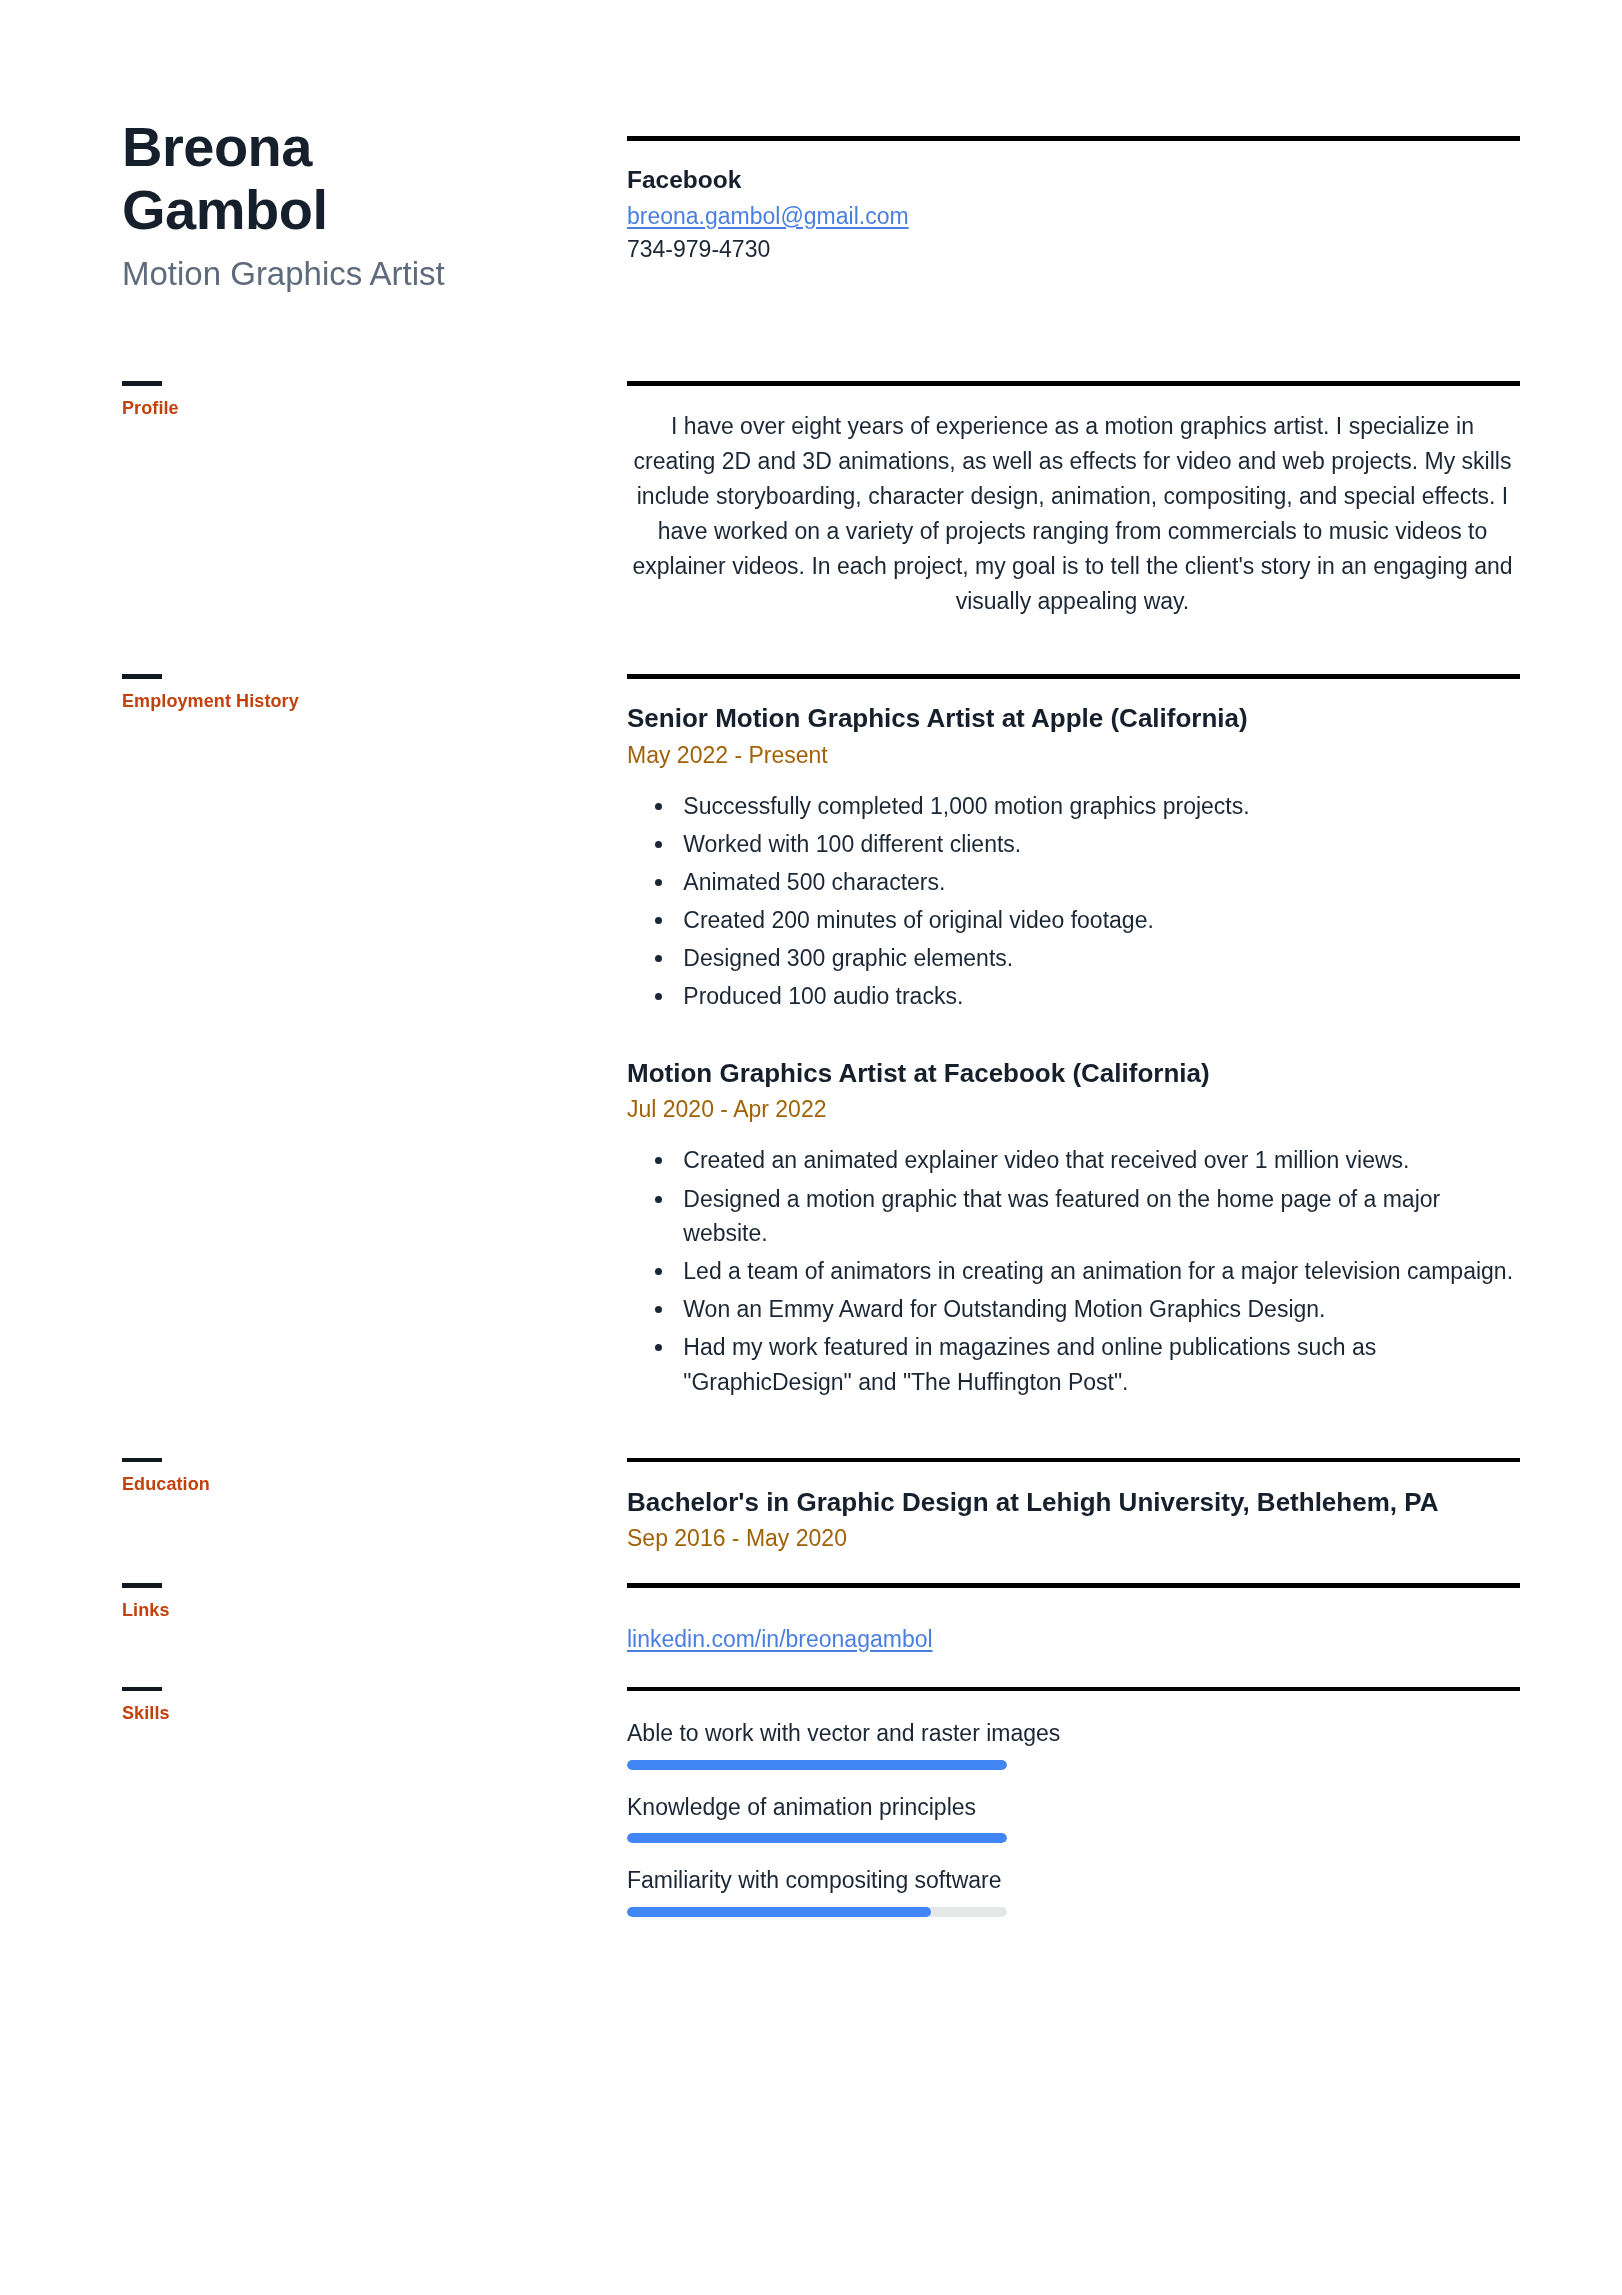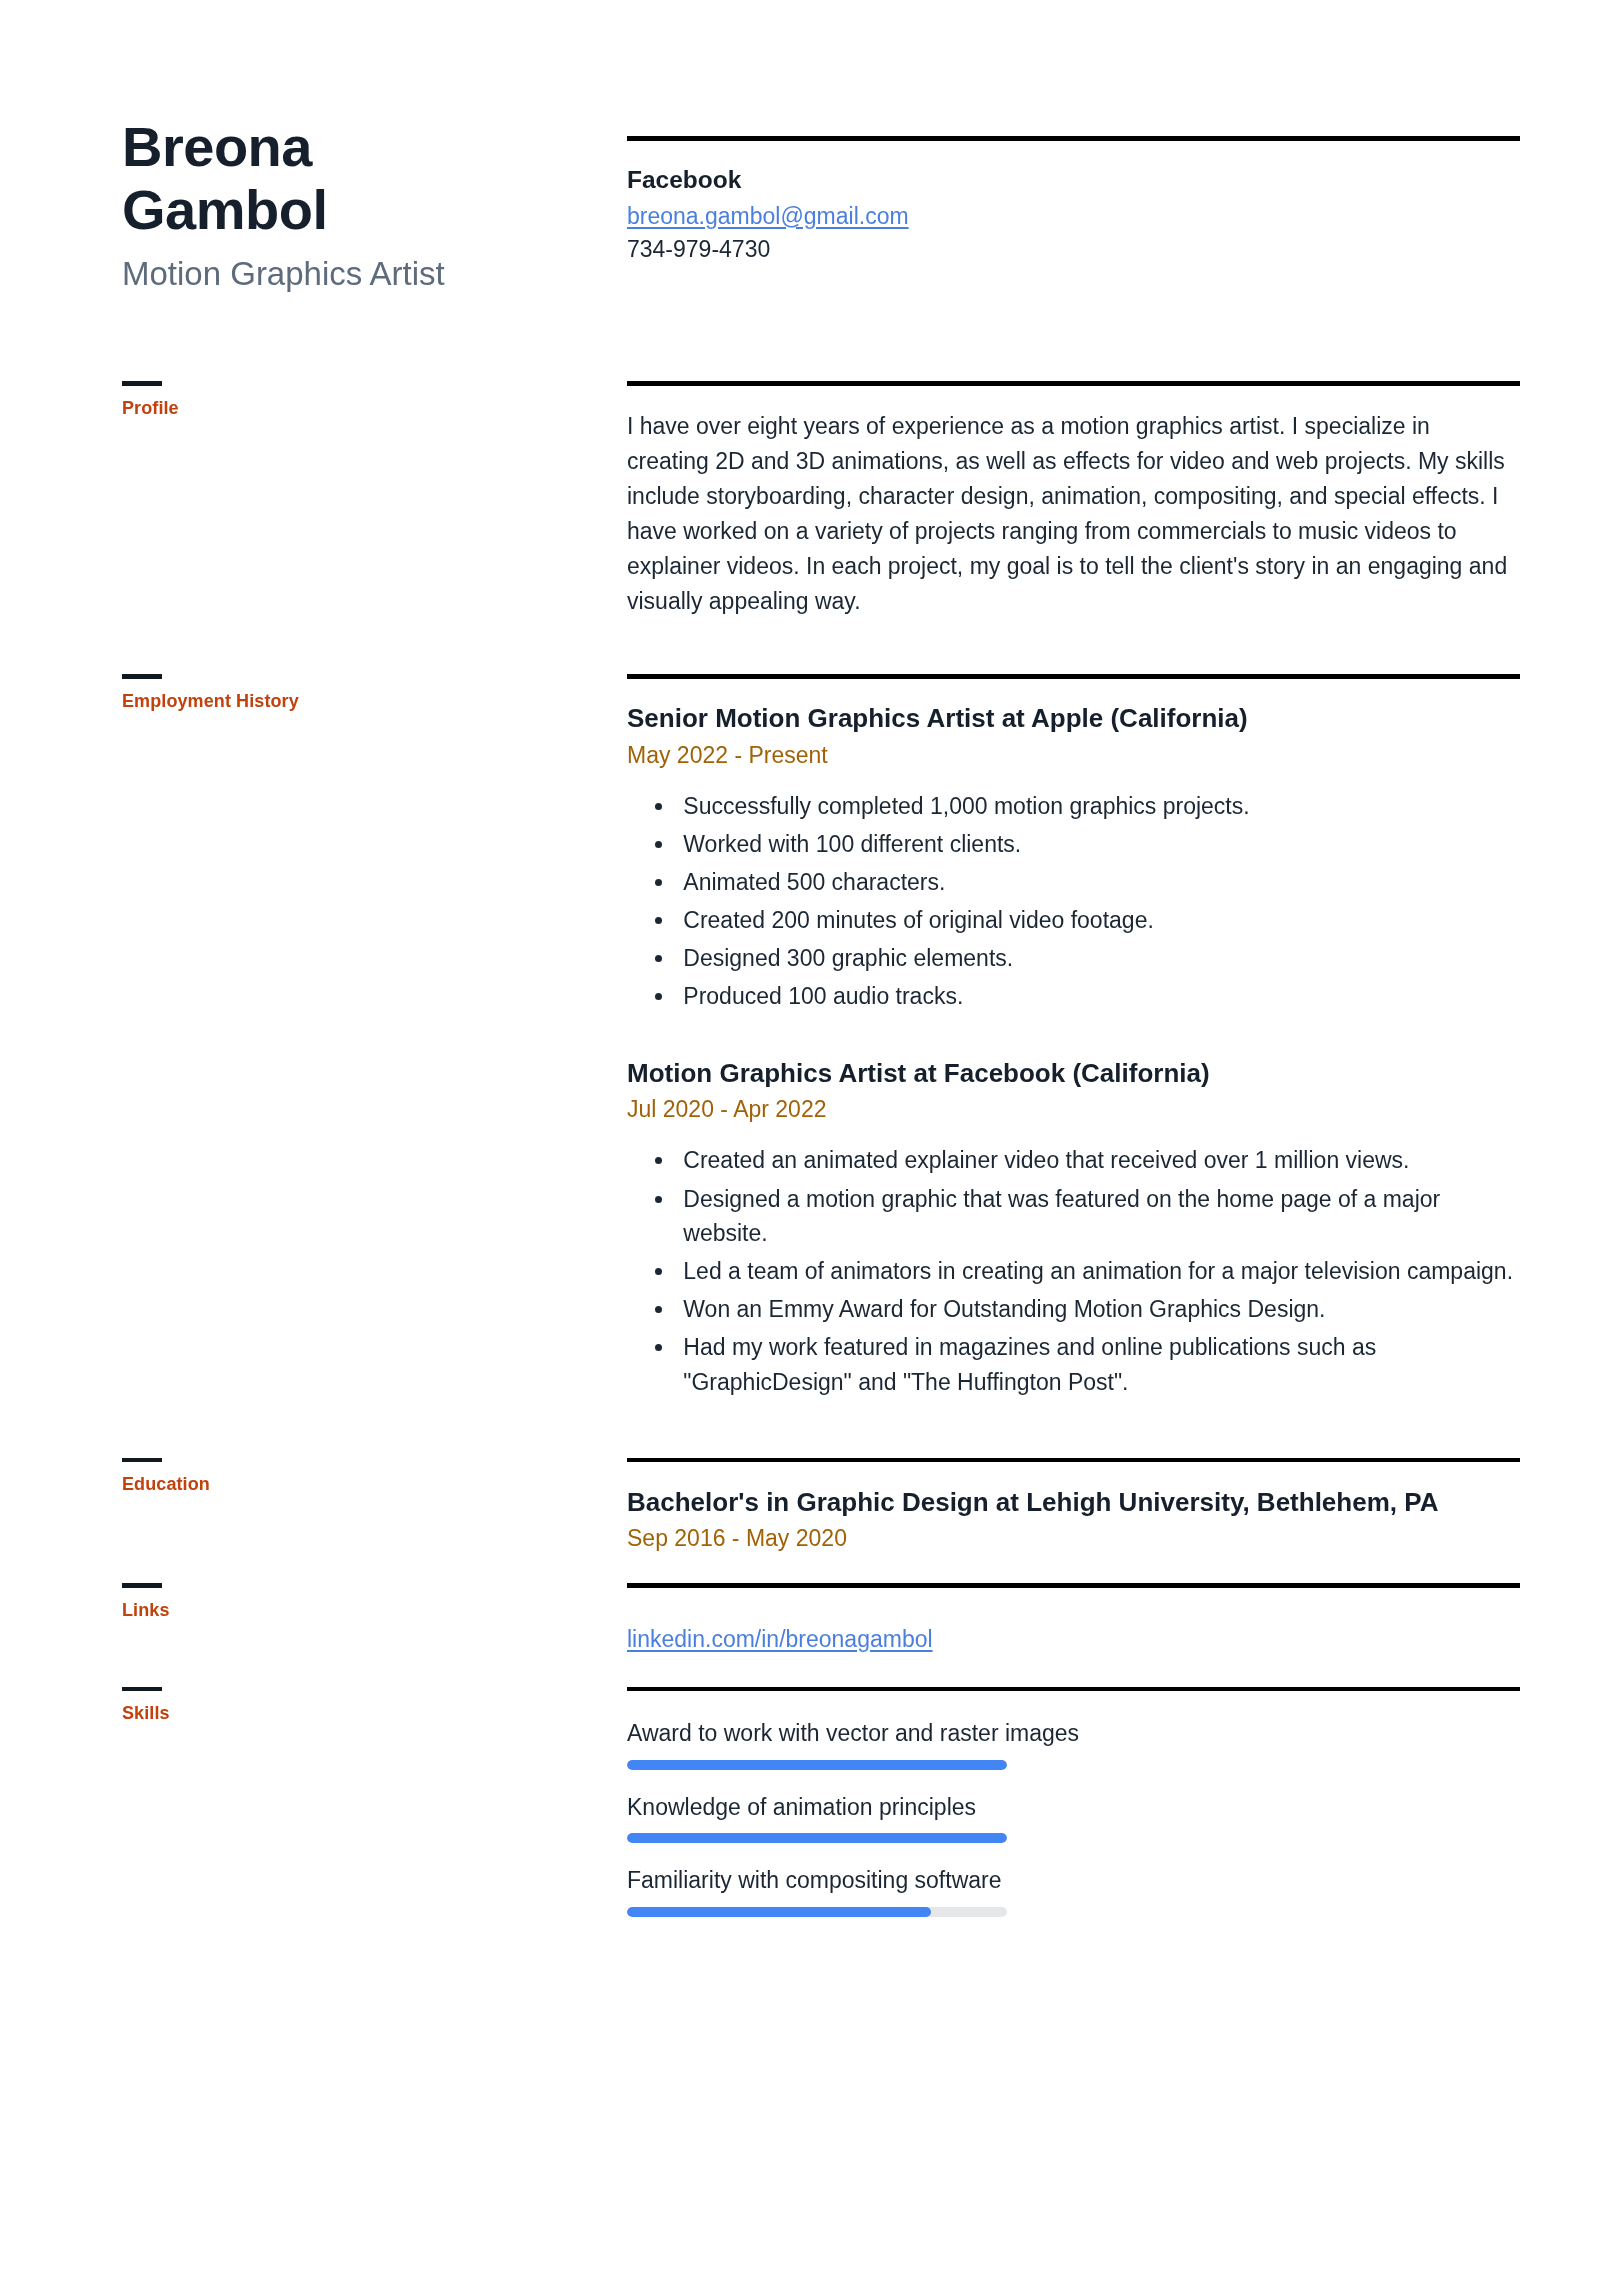--- a/index.html
+++ b/index.html
@@ -109,20 +109,21 @@
     color: #c2410c;
     margin-top: 12px;
     letter-spacing: 0.1px;
   }
 
   .body-text {
     font-size: 23px;
     line-height: 1.52;
     color: #1b2734;
     max-width: 893px;
+    text-align: center;
   }
 
   .entry-title {
     font-size: 26px;
     font-weight: 700;
     color: #16202c;
     line-height: 1.3;
   }
   .entry-dates {
     font-size: 23px;
@@ -278,21 +279,21 @@
   <div class="section">
     <div class="sec-left">
       <div class="dash"></div>
       <div class="sec-heading">Skills</div>
     </div>
     <div class="sec-right">
       <div class="rule"></div>
       <div style="height:29px"></div>
 
       <div class="skill">
-        <div class="skill-label">Award to work with vector and raster images</div>
+        <div class="skill-label">Able to work with vector and raster images</div>
         <div class="skill-track">
           <div class="skill-fill" style="width: 100%;"></div>
         </div>
       </div>
 
       <div class="skill">
         <div class="skill-label">Knowledge of animation principles</div>
         <div class="skill-track">
           <div class="skill-fill" style="width: 100%;"></div>
         </div>

